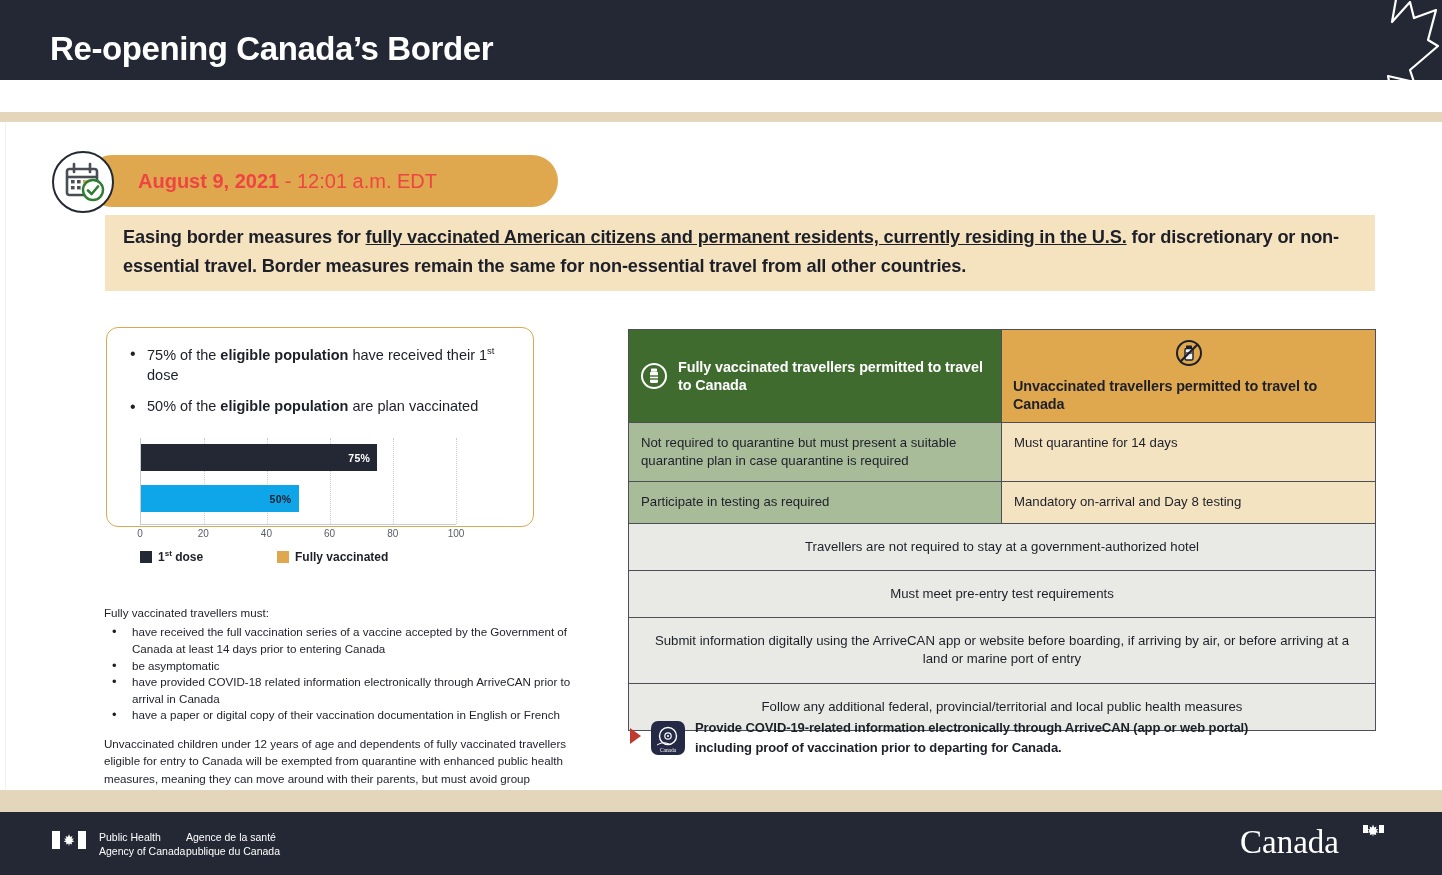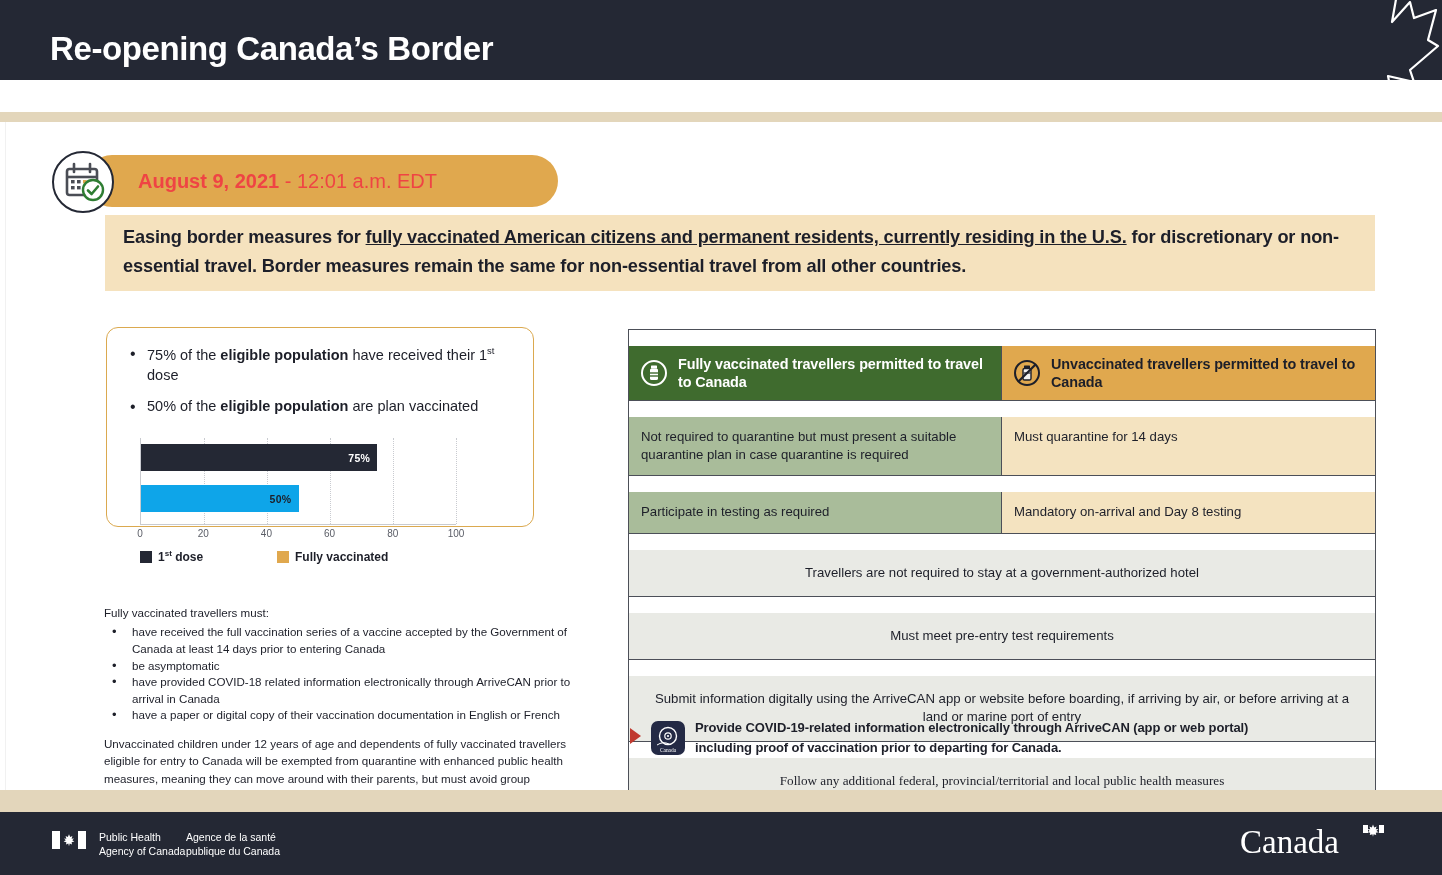--- a/index.html
+++ b/index.html
@@ -114,26 +114,26 @@
   .notes-list li {
     position:relative; padding-left:28px; font-size:11.6px; color:#1d1f29; line-height:1.43;
   }
   .notes-list li::before {
     content:"\2022"; position:absolute; left:8px; top:-1px; font-size:13px;
   }
   .notes-para { font-size:11.6px; color:#1d1f29; line-height:1.5; }
 
   
   .table { position:absolute; left:628px; top:329px; width:748px; border:1.4px solid #4c4f58; }
-  .trow { display:flex; border-bottom:1.4px solid #4c4f58;margin-top:16px; }
-  .trow:last-child { border-bottom:none;font-family:Liberation Serif, serif; }
+  .trow { display:flex; border-bottom:1.4px solid #4c4f58; }
+  .trow:last-child { border-bottom:none; }
   .tcell { flex:1 1 50%; padding:11px 12px; font-size:13.2px; color:#1d1f29; line-height:1.38; }
   .tcell.left { border-right:1.4px solid #4c4f58; }
   .head-green { background:#3f6b2e; color:#ffffff; display:flex; align-items:center; gap:10px; padding:9px 11px; }
-  .head-gold  { background:#e0a84e; color:#1d1f29; display:flex; align-items:center; gap:10px; padding:9px 11px; }
+  .head-gold  { background:#e0a84e; color:#1d1f29; display:flex; align-items:center; gap:10px; padding:9px 11px;flex-direction:column; }
   .head-txt { font-size:14.4px; font-weight:bold; line-height:1.25; letter-spacing:-0.1px; }
   .cell-green { background:#a9bc9a; }
   .cell-gold  { background:#f4e3c0; }
   .cell-grey  { background:#e9eae5; }
   .full { flex:1 1 100%; text-align:center; padding:14px 12px; }
   .vial { width:28px; height:28px; flex:0 0 28px; }
 
   
   .arrive { position:absolute; left:630px; top:718px; width:740px; display:flex; align-items:flex-start; gap:9px; }
   .arrow-red { width:0;height:0;border-left:11px solid #c0392f;border-top:8px solid transparent;border-bottom:8px solid transparent; margin-top:10px; flex:0 0 11px; }

